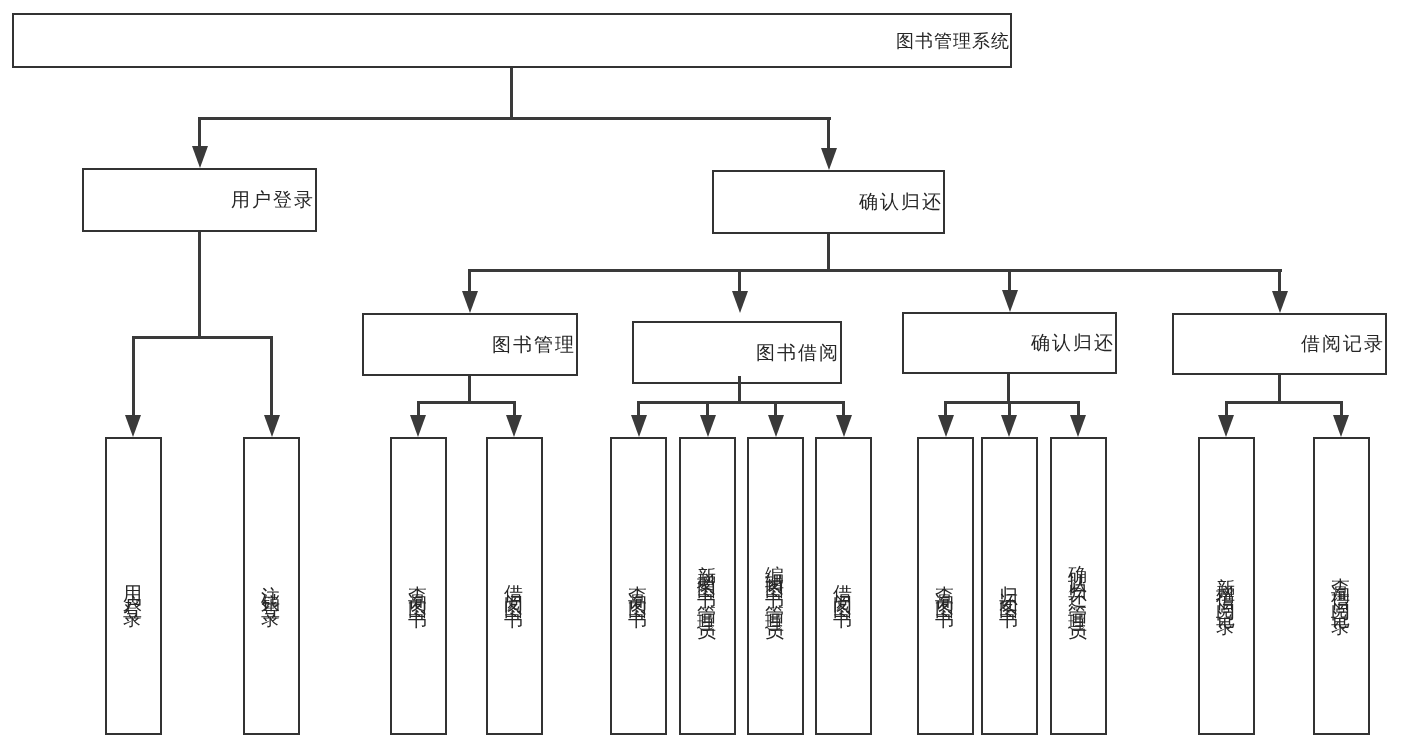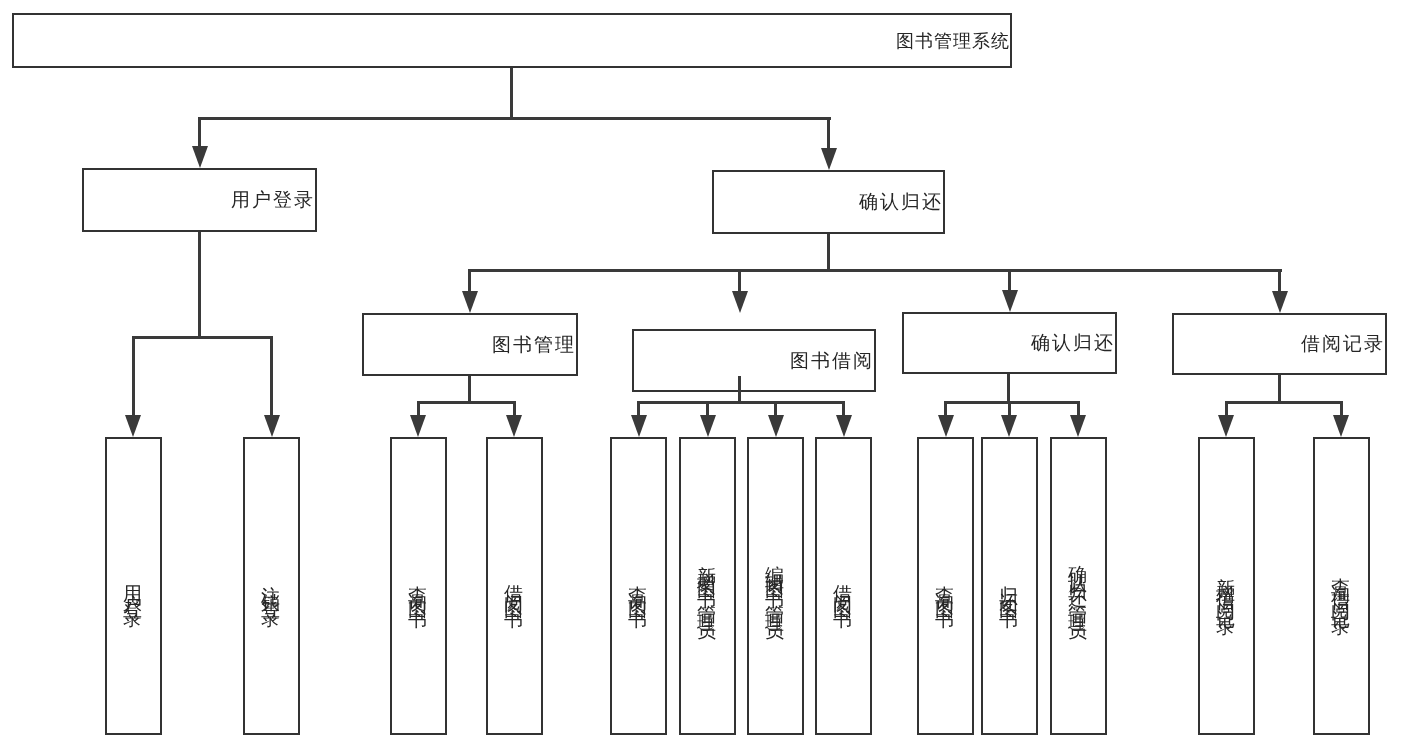--- a/index.html
+++ b/index.html
@@ -97,21 +97,21 @@
   <div class="v" style="left:738px;top:269px;height:26px;"></div>
   <div class="arrow" style="left:732px;top:291px;"></div>
   <div class="v" style="left:1008px;top:269px;height:26px;"></div>
   <div class="arrow" style="left:1002px;top:290px;"></div>
   <div class="v" style="left:1278px;top:269px;height:26px;"></div>
   <div class="arrow" style="left:1272px;top:291px;"></div>
 
   <div class="box" style="left:362px;top:313px;width:216px;height:63px;">
     <span>图书管理</span>
   </div>
-  <div class="box" style="left:632px;top:329px;width:244px;height:63px;">
+  <div class="box" style="left:632px;top:321px;width:210px;height:63px;">
     <span>图书借阅</span>
   </div>
   <div class="box" style="left:902px;top:312px;width:215px;height:62px;">
     <span>确认归还</span>
   </div>
   <div class="box" style="left:1172px;top:313px;width:215px;height:62px;">
     <span>借阅记录</span>
   </div>
 
   <div class="v" style="left:468px;top:376px;height:28px;"></div>

